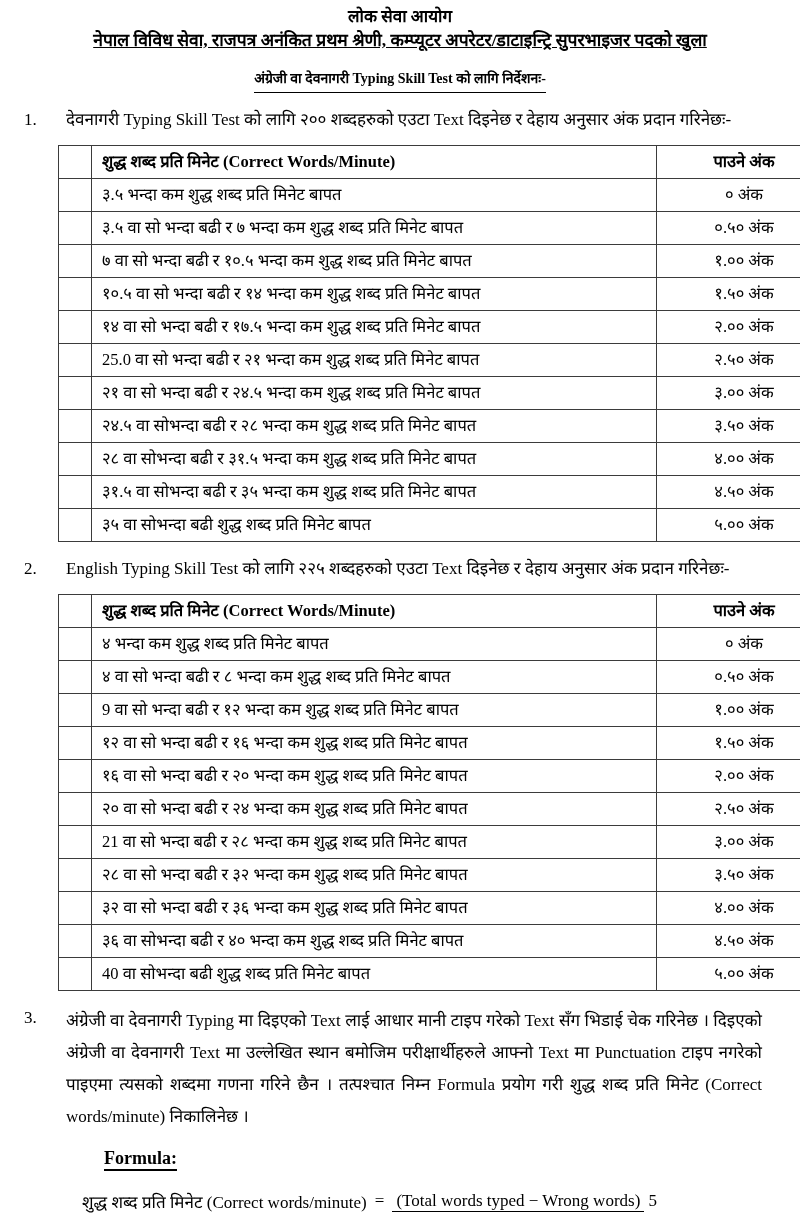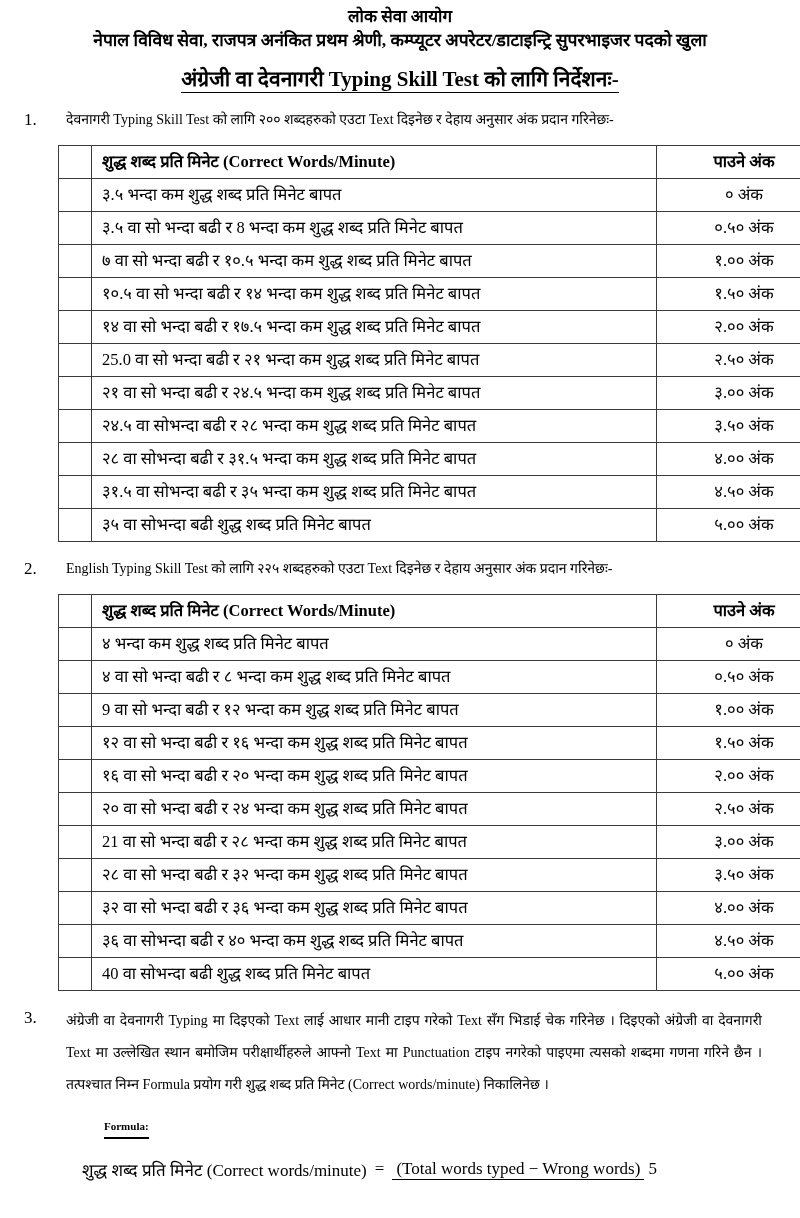--- a/index.html
+++ b/index.html
@@ -30,30 +30,31 @@
     font-size: 17px;
     line-height: 22px;
     letter-spacing: 0px;
   }
   .hdr-sub {
     text-align: center;
     font-weight: bold;
     font-size: 17.5px;
     line-height: 25px;
     padding: 0 6px;
+    text-decoration: underline;
   }
   .hdr-instr-wrap {
     text-align: center;
     margin-top: 14px;
     margin-bottom: 6px;
   }
   .hdr-instr {
     display: inline-block;
     font-weight: bold;
-    font-size: 21px;
+    font-size: 14px;
     line-height: 24px;
     border-bottom: 1.6px solid #000;
     padding-bottom: 1px;
   }
 
   
   .item {
     display: flex;
     align-items: flex-start;
     margin-top: 14px;
@@ -61,21 +62,21 @@
   .item-num {
     width: 46px;
     flex: 0 0 46px;
     font-size: 17px;
     line-height: 26px;
     padding-left: 4px;
     box-sizing: border-box;
   }
   .item-body {
     flex: 1 1 auto;
-    font-size: 14px;
+    font-size: 17px;
     line-height: 26px;
     text-align: justify;
     padding-right: 18px;
   }
   .item-body.para3 {
     line-height: 32px;
   }
 
   
   .tbl-wrap {
@@ -105,21 +106,21 @@
   table.scoretable thead td.c-mark { font-weight: bold; }
 
   
   .formula-label-wrap {
     margin-top: 14px;
     margin-left: 84px;
   }
   .formula-label {
     display: inline-block;
     font-weight: bold;
-    font-size: 11px;
+    font-size: 18px;
     border-bottom: 2px solid #000;
     line-height: 22px;
   }
   .formula-row {
     display: flex;
     align-items: center;
     justify-content: flex-start;
     margin-top: 18px;
     margin-left: 62px;
     font-size: 17px;
@@ -177,21 +178,21 @@
         </tr>
       </thead>
       <tbody>
         <tr>
           <td class="c-blank"></td>
           <td class="c-desc">३.५ भन्दा कम शुद्ध शब्द प्रति मिनेट बापत</td>
           <td class="c-mark">० अंक</td>
         </tr>
         <tr>
           <td class="c-blank"></td>
-          <td class="c-desc">३.५ वा सो भन्दा बढी र 8 भन्दा कम शुद्ध शब्द प्रति मिनेट बापत</td>
+          <td class="c-desc">३.५ वा सो भन्दा बढी र ७ भन्दा कम शुद्ध शब्द प्रति मिनेट बापत</td>
           <td class="c-mark">०.५० अंक</td>
         </tr>
         <tr>
           <td class="c-blank"></td>
           <td class="c-desc">७ वा सो भन्दा बढी र १०.५ भन्दा कम शुद्ध शब्द प्रति मिनेट बापत</td>
           <td class="c-mark">१.०० अंक</td>
         </tr>
         <tr>
           <td class="c-blank"></td>
           <td class="c-desc">१०.५ वा सो भन्दा बढी र १४ भन्दा कम शुद्ध शब्द प्रति मिनेट बापत</td>

